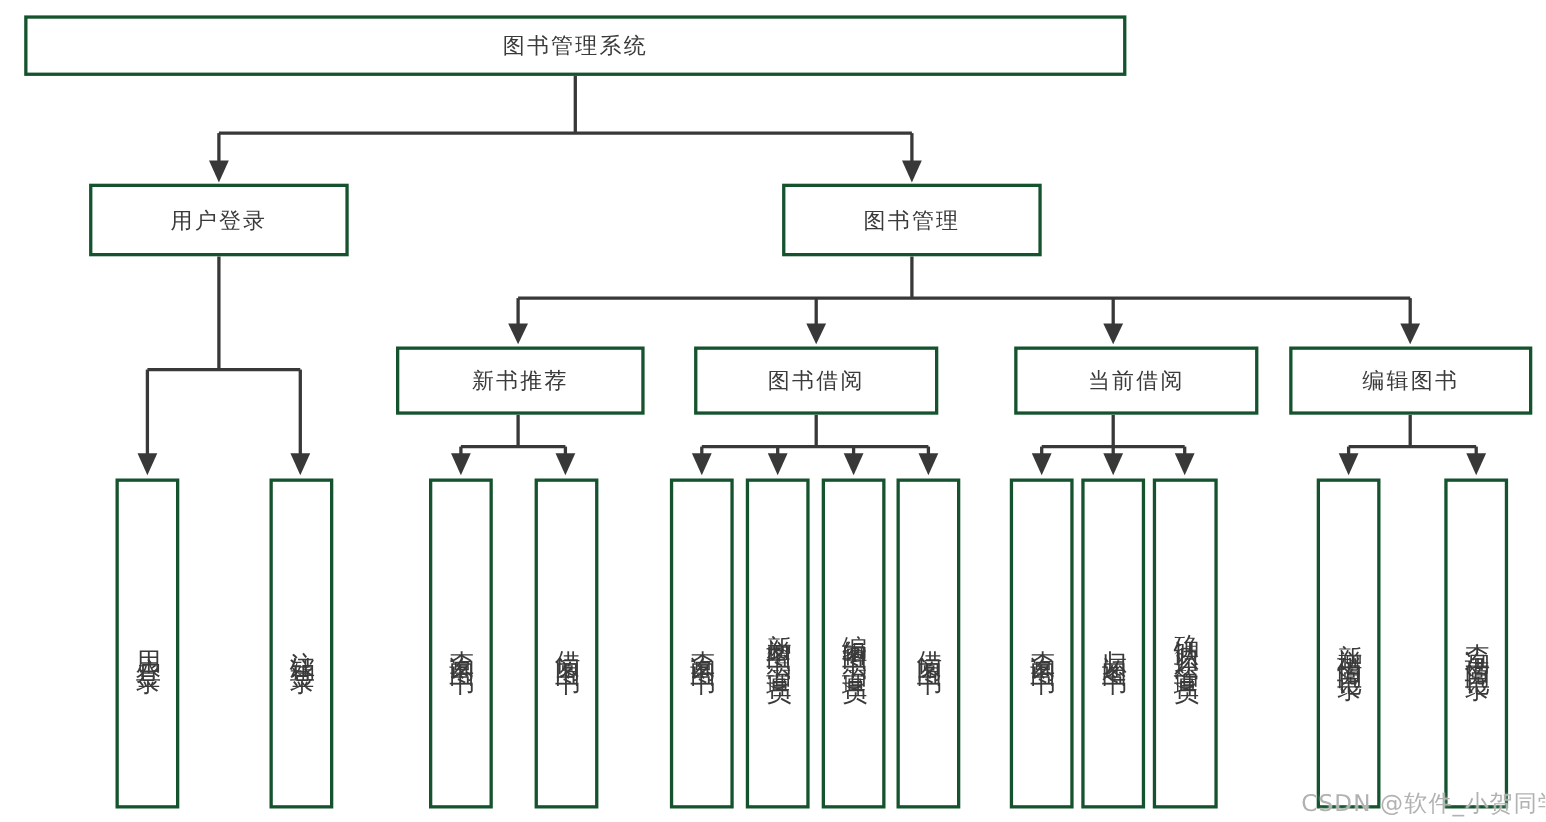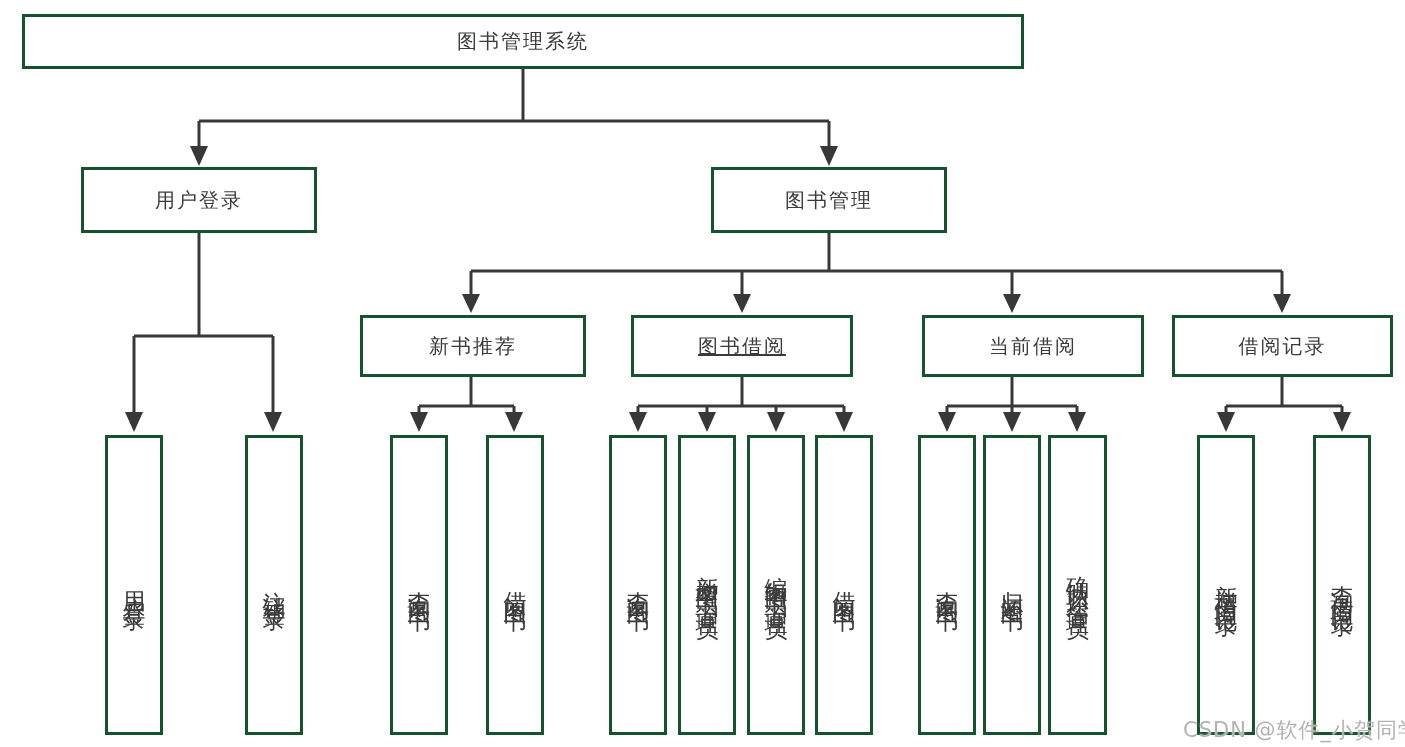--- a/index.html
+++ b/index.html
@@ -141,28 +141,28 @@
   <div class="node hnode" style="left:81px; top:167px; width:236px; height:66px;">
     <span>用户登录</span>
   </div>
   <div class="node hnode" style="left:711px; top:167px; width:236px; height:66px;">
     <span>图书管理</span>
   </div>
 
   <div class="node hnode" style="left:360px; top:315px; width:226px; height:62px;">
     <span>新书推荐</span>
   </div>
-  <div class="node hnode" style="left:631px; top:315px; width:222px; height:62px;text-decoration:underline;">
+  <div class="node hnode" style="left:631px; top:315px; width:222px; height:62px;">
     <span>图书借阅</span>
   </div>
   <div class="node hnode" style="left:922px; top:315px; width:222px; height:62px;">
     <span>当前借阅</span>
   </div>
   <div class="node hnode" style="left:1172px; top:315px; width:221px; height:62px;">
-    <span>借阅记录</span>
+    <span>编辑图书</span>
   </div>
 
   <div class="node vnode" style="left:105px; top:435px; width:58px; height:300px;">
     <span>用户登录</span>
   </div>
   <div class="node vnode" style="left:245px; top:435px; width:58px; height:300px;">
     <span>注销登录</span>
   </div>
 
   <div class="node vnode" style="left:390px; top:435px; width:58px; height:300px;">

